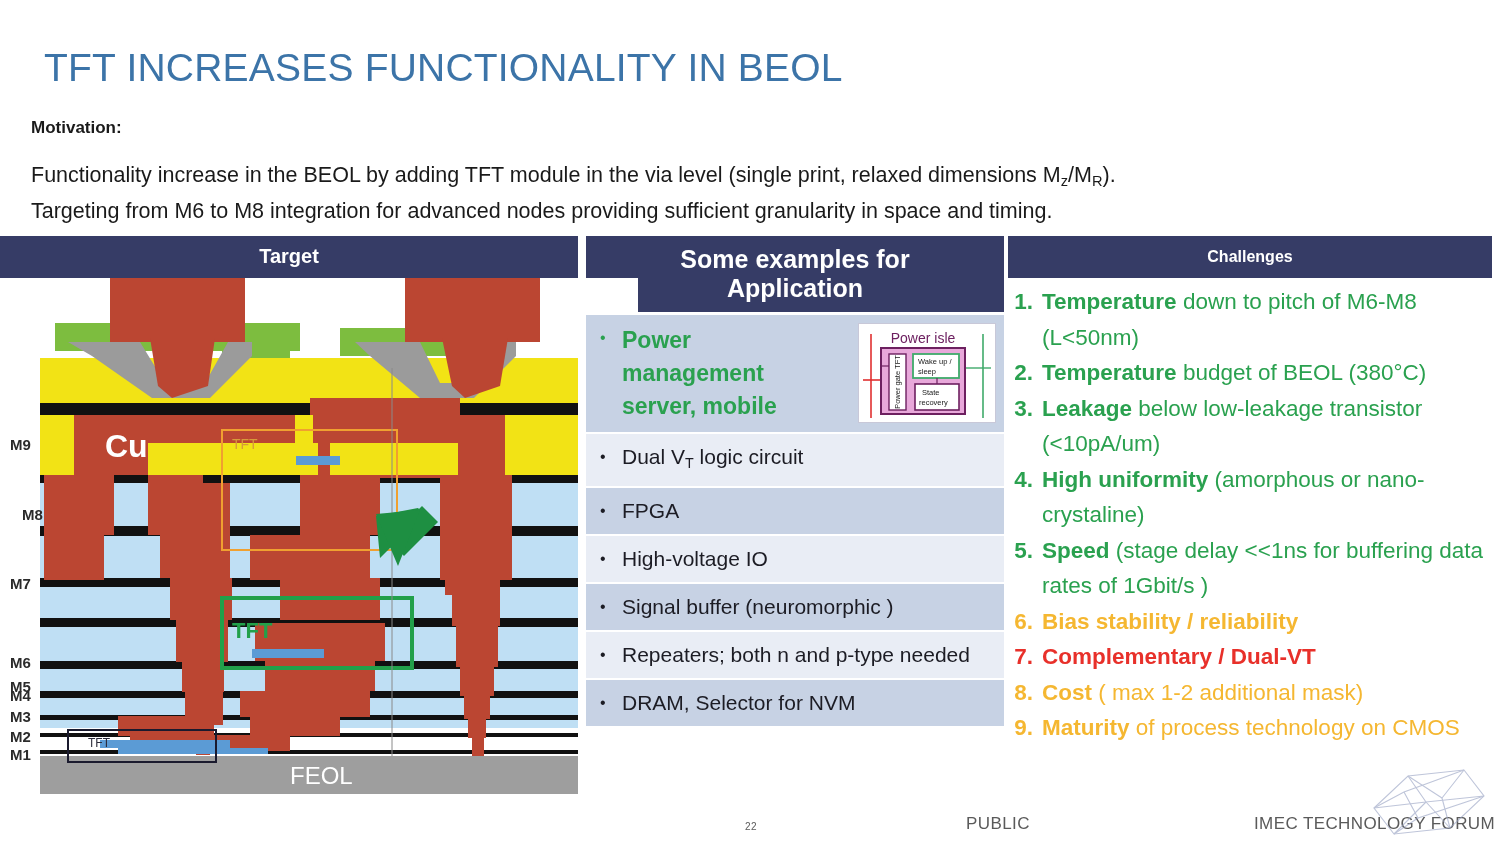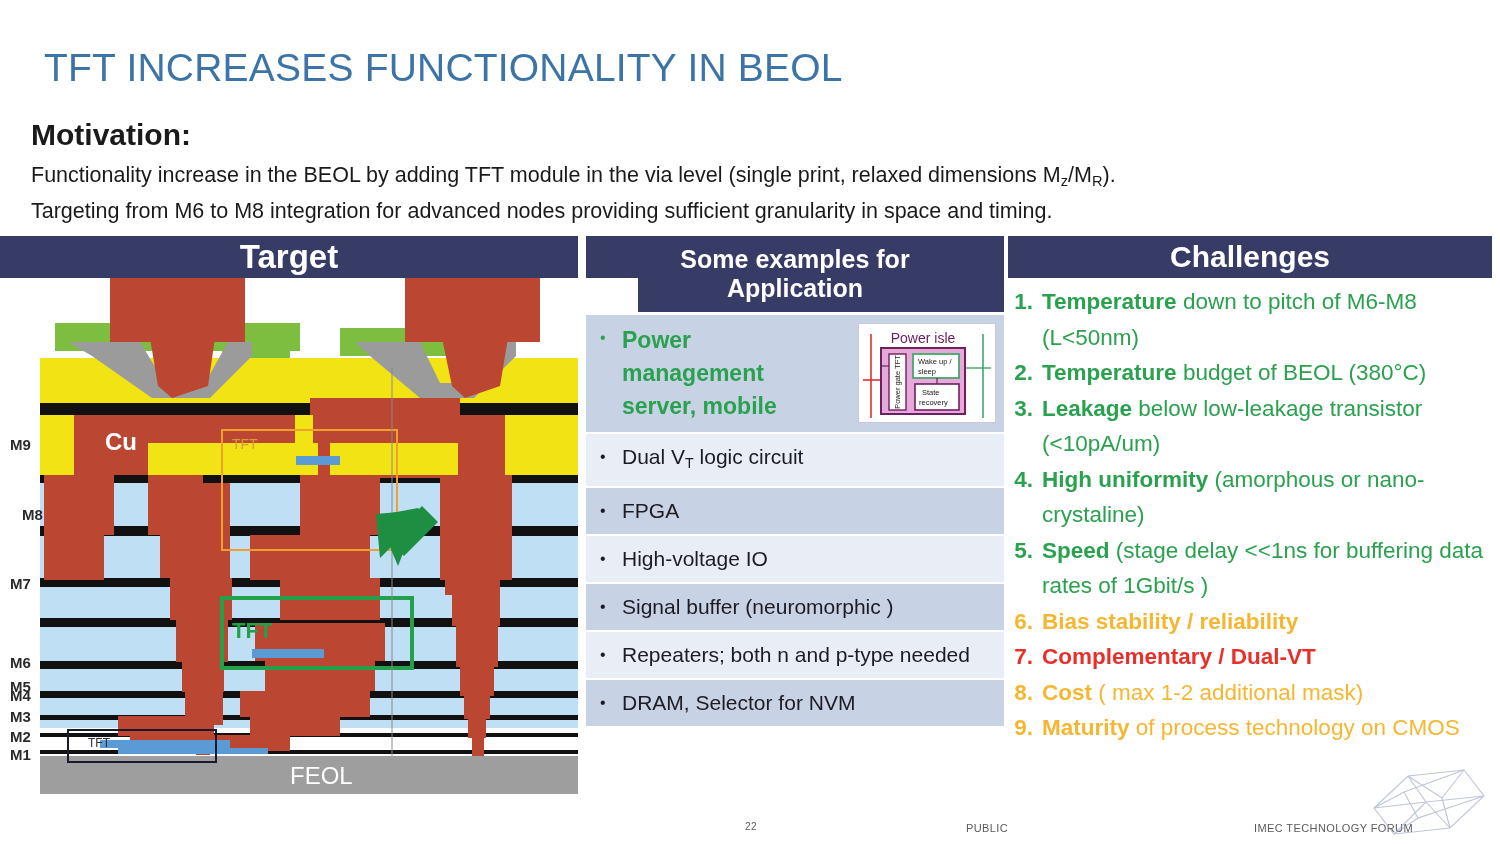--- a/index.html
+++ b/index.html
@@ -15,40 +15,40 @@
   .title {
     position: absolute; left: 44px; top: 46px;
     font-size: 39px; font-weight: 400; letter-spacing: 0.2px;
     color: #3c74a8;
     white-space: nowrap;
   }
 
   
   .motivation-head {
     position: absolute; left: 31px; top: 118px;
-    font-size: 30px; font-weight: bold; color: #1a1a1a;
+    font-size: 17px; font-weight: bold; color: #1a1a1a;
   }
   .motivation-body {
     position: absolute; left: 31px; top: 160px; width: 1330px;
     font-size: 21.5px; line-height: 30px; color: #1a1a1a;
   }
   .motivation-body .ln { display: block; white-space: nowrap; }
   sub { font-size: 0.68em; vertical-align: -0.28em; }
 
   
   .colhead {
     position: absolute;
     background: #363c66; color: #ffffff;
     font-weight: bold; text-align: center;
     display: flex; align-items: center; justify-content: center;
     line-height: 1.16;
   }
-  #head-target      { left: 0px;    top: 236px; width: 578px;  height: 42px;  font-size: 33px; }
+  #head-target      { left: 0px;    top: 236px; width: 578px;  height: 42px;  font-size: 20px; }
   #head-examples    { left: 586px;  top: 236px; width: 418px;  height: 76px;  font-size: 25px; }
-  #head-challenges  { left: 1008px; top: 236px; width: 484px;  height: 42px;  font-size: 30px; }
+  #head-challenges  { left: 1008px; top: 236px; width: 484px;  height: 42px;  font-size: 16px; }
 
   
   #target-panel {
     position: absolute; left: 0px; top: 278px; width: 638px; height: 516px;
     background: #ffffff; overflow: hidden;
   }
   #xsec { position: absolute; left: 0; top: 0; }
 
   .mlabel {
     position: absolute; font-size: 15px; font-weight: bold;
@@ -96,21 +96,21 @@
   .ch-num { flex: 0 0 34px; text-align: right; padding-right: 9px; font-weight: bold; }
   .ch-body { flex: 1 1 auto; }
   .ch-body b { font-weight: bold; }
   .c-green { color: #2aa14f; }
   .c-amber { color: #f5b731; }
   .c-red   { color: #e8302a; }
 
   
   .footer-text {
     position: absolute; bottom: 10px;
-    font-size: 11px; color: #5a5a5a; letter-spacing: 0.4px;
+    font-size: 17px; color: #5a5a5a; letter-spacing: 0.4px;
   }
   #footer-page   { left: 745px; bottom: 12px; font-size: 10px; }
   #footer-public { left: 966px; }
   #footer-forum  { left: 1254px; }
   #logo-mark { position: absolute; right: 8px; bottom: 0px; opacity: .85; }
 </style>
 </head>
 <body>
 
 <div id="slide">
@@ -246,21 +246,21 @@
     <div class="mlabel" style="left:10px;  top:158px;">M9</div>
     <div class="mlabel" style="left:10px;  top:228px;margin-left:12px;">M8</div>
     <div class="mlabel" style="left:10px;  top:297px;">M7</div>
     <div class="mlabel" style="left:10px;  top:337px;margin-top:39px;">M6</div>
     <div class="mlabel" style="left:10px;  top:400px;">M5</div>
     <div class="mlabel" style="left:10px;  top:409px;">M4</div>
     <div class="mlabel" style="left:10px;  top:430px;">M3</div>
     <div class="mlabel" style="left:10px;  top:450px;">M2</div>
     <div class="mlabel" style="left:10px;  top:468px;">M1</div>
 
-    <div class="mlabel" style="left:105px; top:150px; font-size:24px; color:#ffffff;text-align:right;">Cu</div>
+    <div class="mlabel" style="left:105px; top:150px; font-size:32px; color:#ffffff;text-align:right;">Cu</div>
     <div class="mlabel" style="left:290px; top:484px; font-size:24px; font-weight:400; color:#ffffff;">FEOL</div>
 
     <div class="mlabel" style="left:232px; top:340px; font-size:22px; color:#22a04a;">TFT</div>
     <div class="mlabel" style="left:232px; top:158px; font-size:14px; font-weight:400; color:#d79a3a;">TFT</div>
     <div class="mlabel" style="left:88px; top:458px; font-size:12px; font-weight:400; color:#2b2b3a;">TFT</div>
   </div>
 
   <div id="examples-panel">
 
     <div class="ex-row featured alt">

